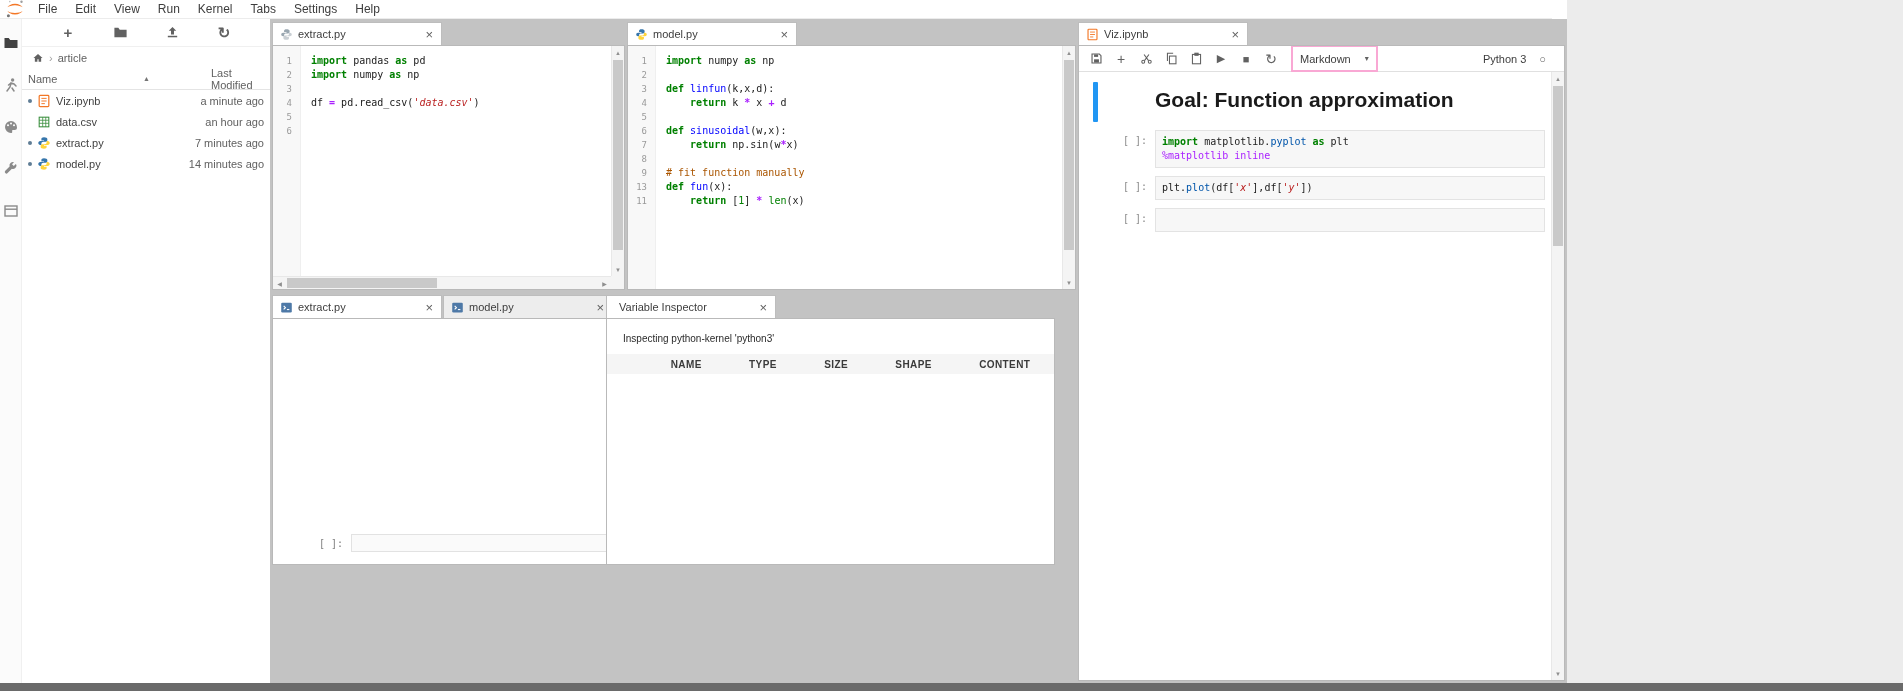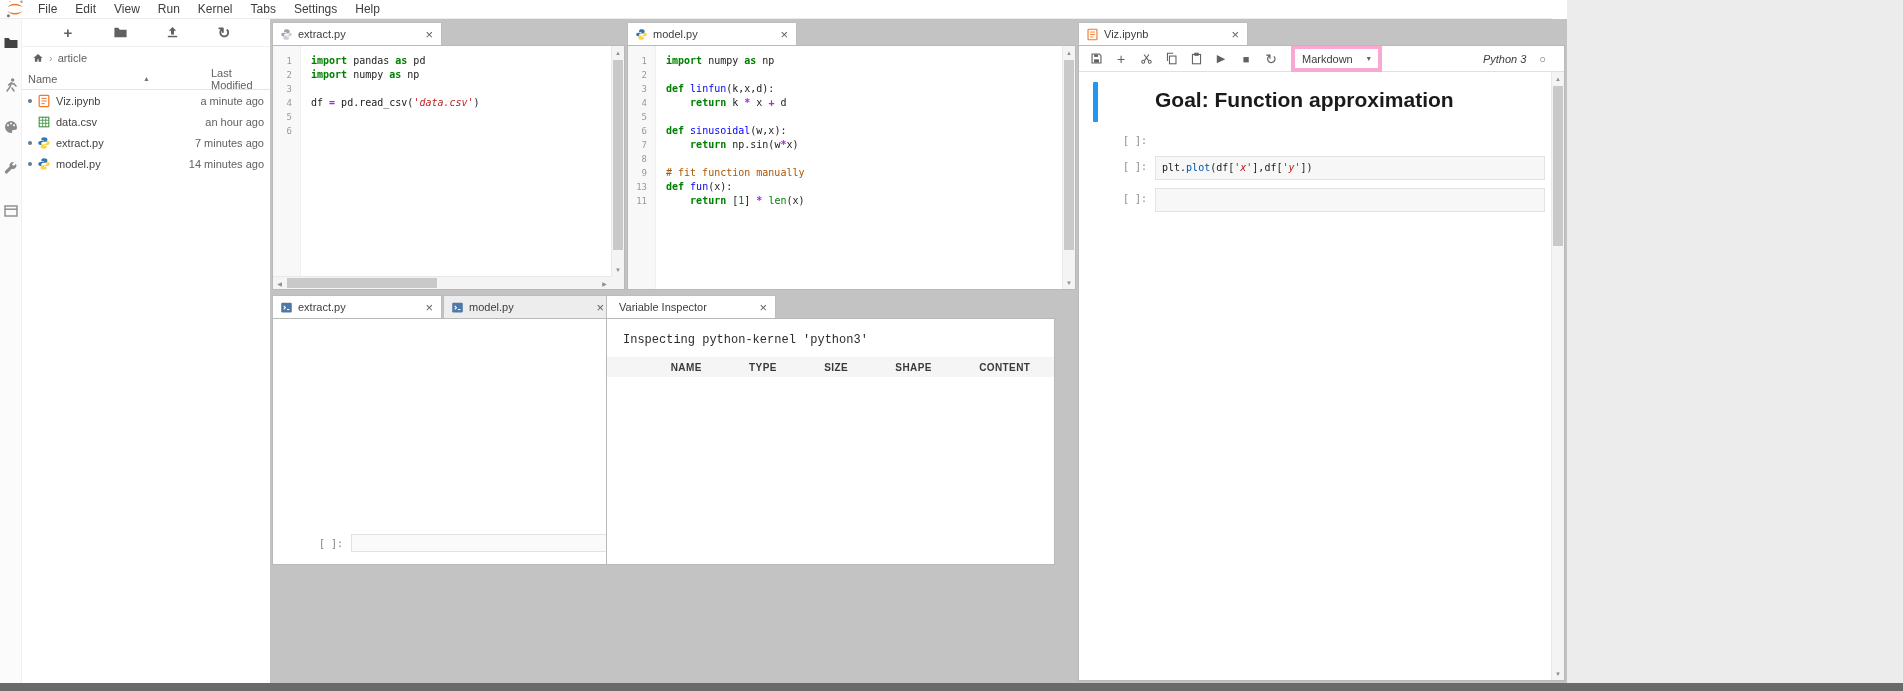--- a/index.html
+++ b/index.html
@@ -89,37 +89,37 @@
   .sb-corner { position:absolute; right:0; bottom:0; width:13px; height:13px; background:#f4f4f4; }
 
   
   .console-body { font:10px/14px "DejaVu Sans Mono", monospace; }
   .console-banner { padding:28px 0 0 24px; white-space:pre; color:#2b2b2b; }
   .console-input { position:absolute; left:0; right:0; bottom:12px; display:flex; align-items:center; padding-left:46px; }
   .console-prompt { color:#7d7d7d; font:10px "DejaVu Sans Mono", monospace; flex:none; }
   .console-box { flex:1; height:18px; margin:0 15px 0 8px; background:#fafafa; border:1px solid #e2e2e2; }
 
   
-  .inspector-status { padding:14px 0 0 16px; font-size:12px; color:#2b2b2b;font-family:Liberation Mono, monospace; }
+  .inspector-status { padding:14px 0 0 16px; font-size:10px; color:#2b2b2b; }
   .inspector-header { margin-top:10px; height:20px; background:#f5f5f5; display:flex; justify-content:space-around; align-items:center; padding-left:40px; font-size:10px; font-weight:bold; color:#3a3a3a; letter-spacing:0.4px; }
 
   
   .nb-toolbar { height:26px; border-bottom:1px solid #e0e0e0; display:flex; align-items:center; padding:0 10px 0 6px; gap:3px; background:#fff; }
   .tbtn { width:22px; height:22px; display:flex; align-items:center; justify-content:center; color:#616161; cursor:default; }
   .tbtn svg { width:13px; height:13px; }
   .tbtn.glyph { font-size:11px; }
   .tbtn.glyph-lg { font-size:14px; }
-  .cell-type { margin-left:6px; height:27px; border:4px solid #f9a8d4; background:#fff; display:flex; align-items:center; gap:14px; padding:0 7px; font-size:11px; color:#3d3d3d; }
+  .cell-type { margin-left:6px; height:27px; border:2px solid #f9a8d4; background:#fff; display:flex; align-items:center; gap:14px; padding:0 7px; font-size:11px; color:#3d3d3d; }
   .caret { font-size:8px; color:#616161; }
   .nb-spacer { flex:1; }
-  .kernel-name { font-size:11px; color:#3d3d3d; margin-right:10px;font-style:italic; }
+  .kernel-name { font-size:11px; color:#3d3d3d; margin-right:10px; }
   .kernel-status { font-size:11px; color:#616161; margin-right:8px; }
   .nb-vscroll { top:26px; }
   .nb-cells { position:absolute; top:26px; left:0; right:13px; bottom:0; padding:10px 6px 0 14px; overflow:hidden; background:#fff; }
-  .cell { display:flex; margin-bottom:8px; }
+  .cell { display:flex; margin-bottom:8px;justify-content:flex-end; }
   .collapser { width:5px; flex:none; border-radius:1px; }
   .collapser.selected { background:#2196f3; }
   .cell-prompt { width:57px; flex:none; text-align:right; padding:4px 8px 0 0; font:10px/14px "DejaVu Sans Mono", monospace; color:#8a8a8a; }
   .cell-main { flex:1; min-width:0; }
   .md-heading { font-size:21px; font-weight:bold; color:#1a1a1a; padding:6px 0 10px 0; }
   .cell-input { background:#f7f7f7; border:1px solid #e3e3e3; padding:4px 6px; font:10px/14px "DejaVu Sans Mono", monospace; color:#212121; white-space:pre; min-height:24px; }
 
   
   .statusbar { position:absolute; left:0; top:683px; width:1903px; height:8px; background:#6a6a6a; z-index:10; }
 </style>
@@ -460,20 +460,23 @@
             <span class="collapser selected"></span>
             <span class="cell-prompt"></span>
             <div class="cell-main">
               <div class="md-heading">Goal: Function approximation</div>
             </div>
           </div>
 
           <div class="cell">
             <span class="collapser"></span>
             <span class="cell-prompt">[ ]:</span>
+            <div class="cell-main">
+              <div class="cell-input"><div class="code-line"><span class="tok-kw">import</span><span> matplotlib.</span><span class="tok-prop">pyplot</span><span> </span><span class="tok-kw">as</span><span> plt</span></div><div class="code-line"><span class="tok-magic">%matplotlib inline</span></div></div>
+            </div>
           </div>
 
           <div class="cell">
             <span class="collapser"></span>
             <span class="cell-prompt">[ ]:</span>
             <div class="cell-main">
               <div class="cell-input"><div class="code-line"><span>plt.</span><span class="tok-prop">plot</span><span>(df[</span><span class="tok-str">'x'</span><span>],df[</span><span class="tok-str">'y'</span><span>])</span></div></div>
             </div>
           </div>
 

